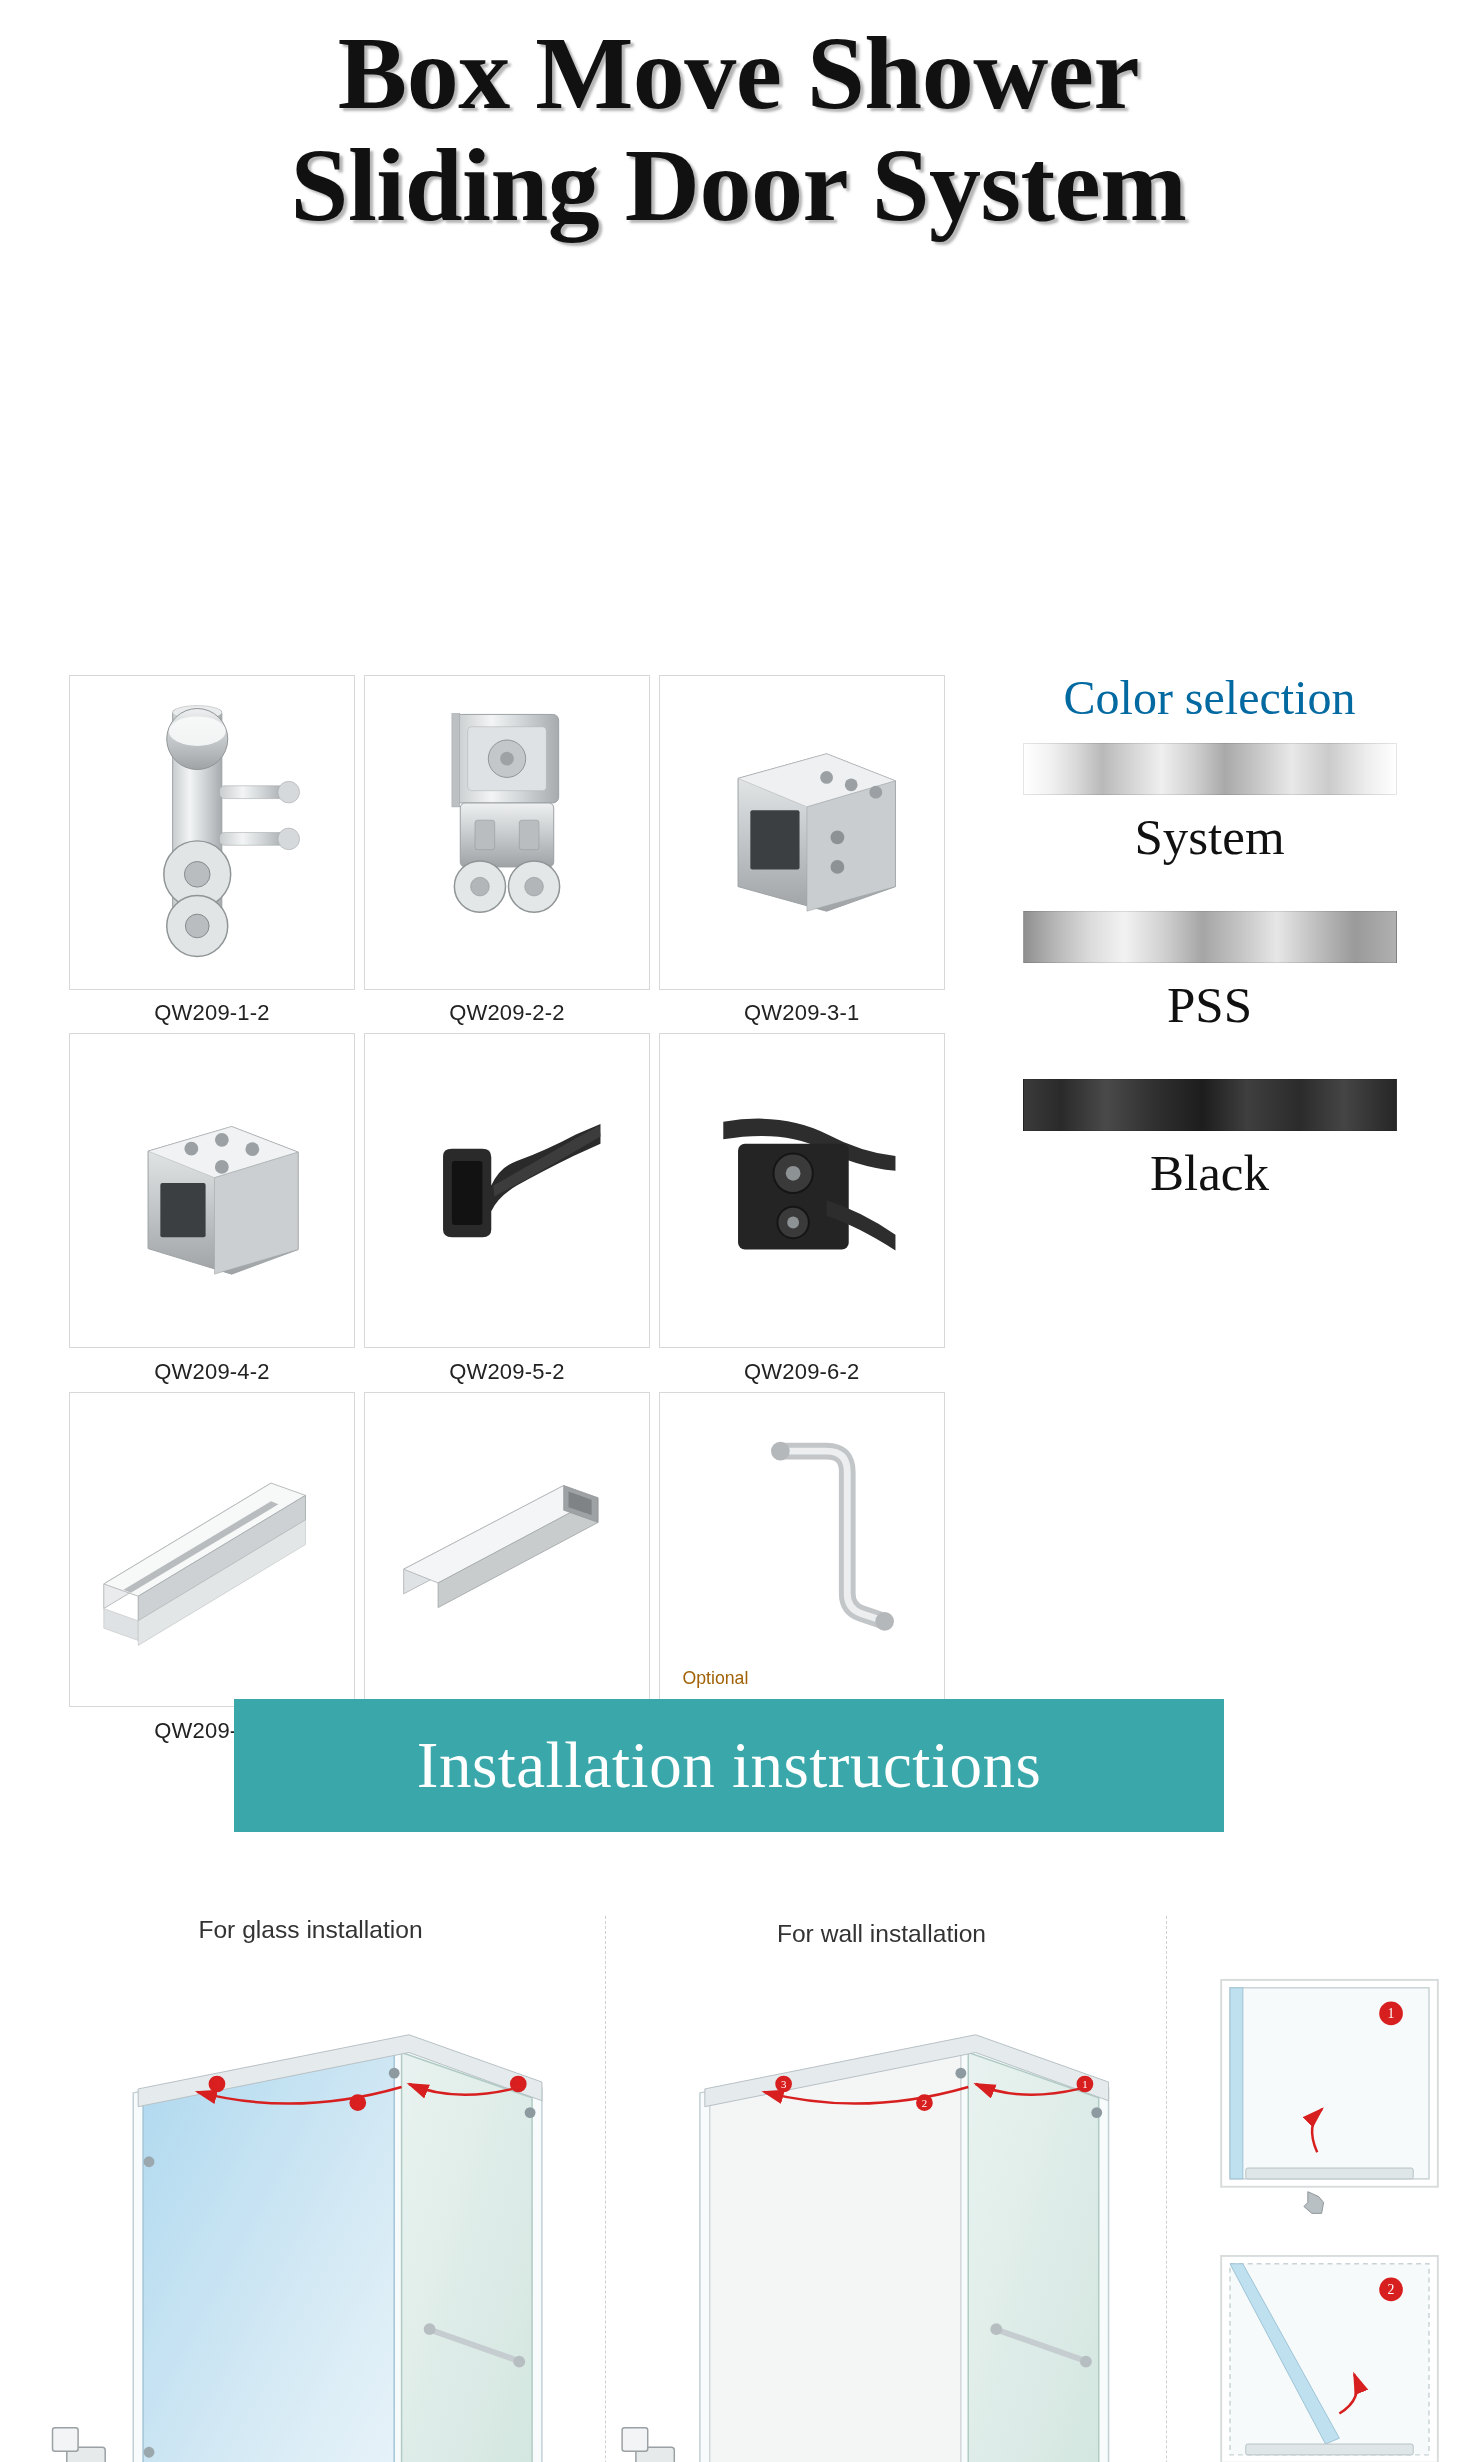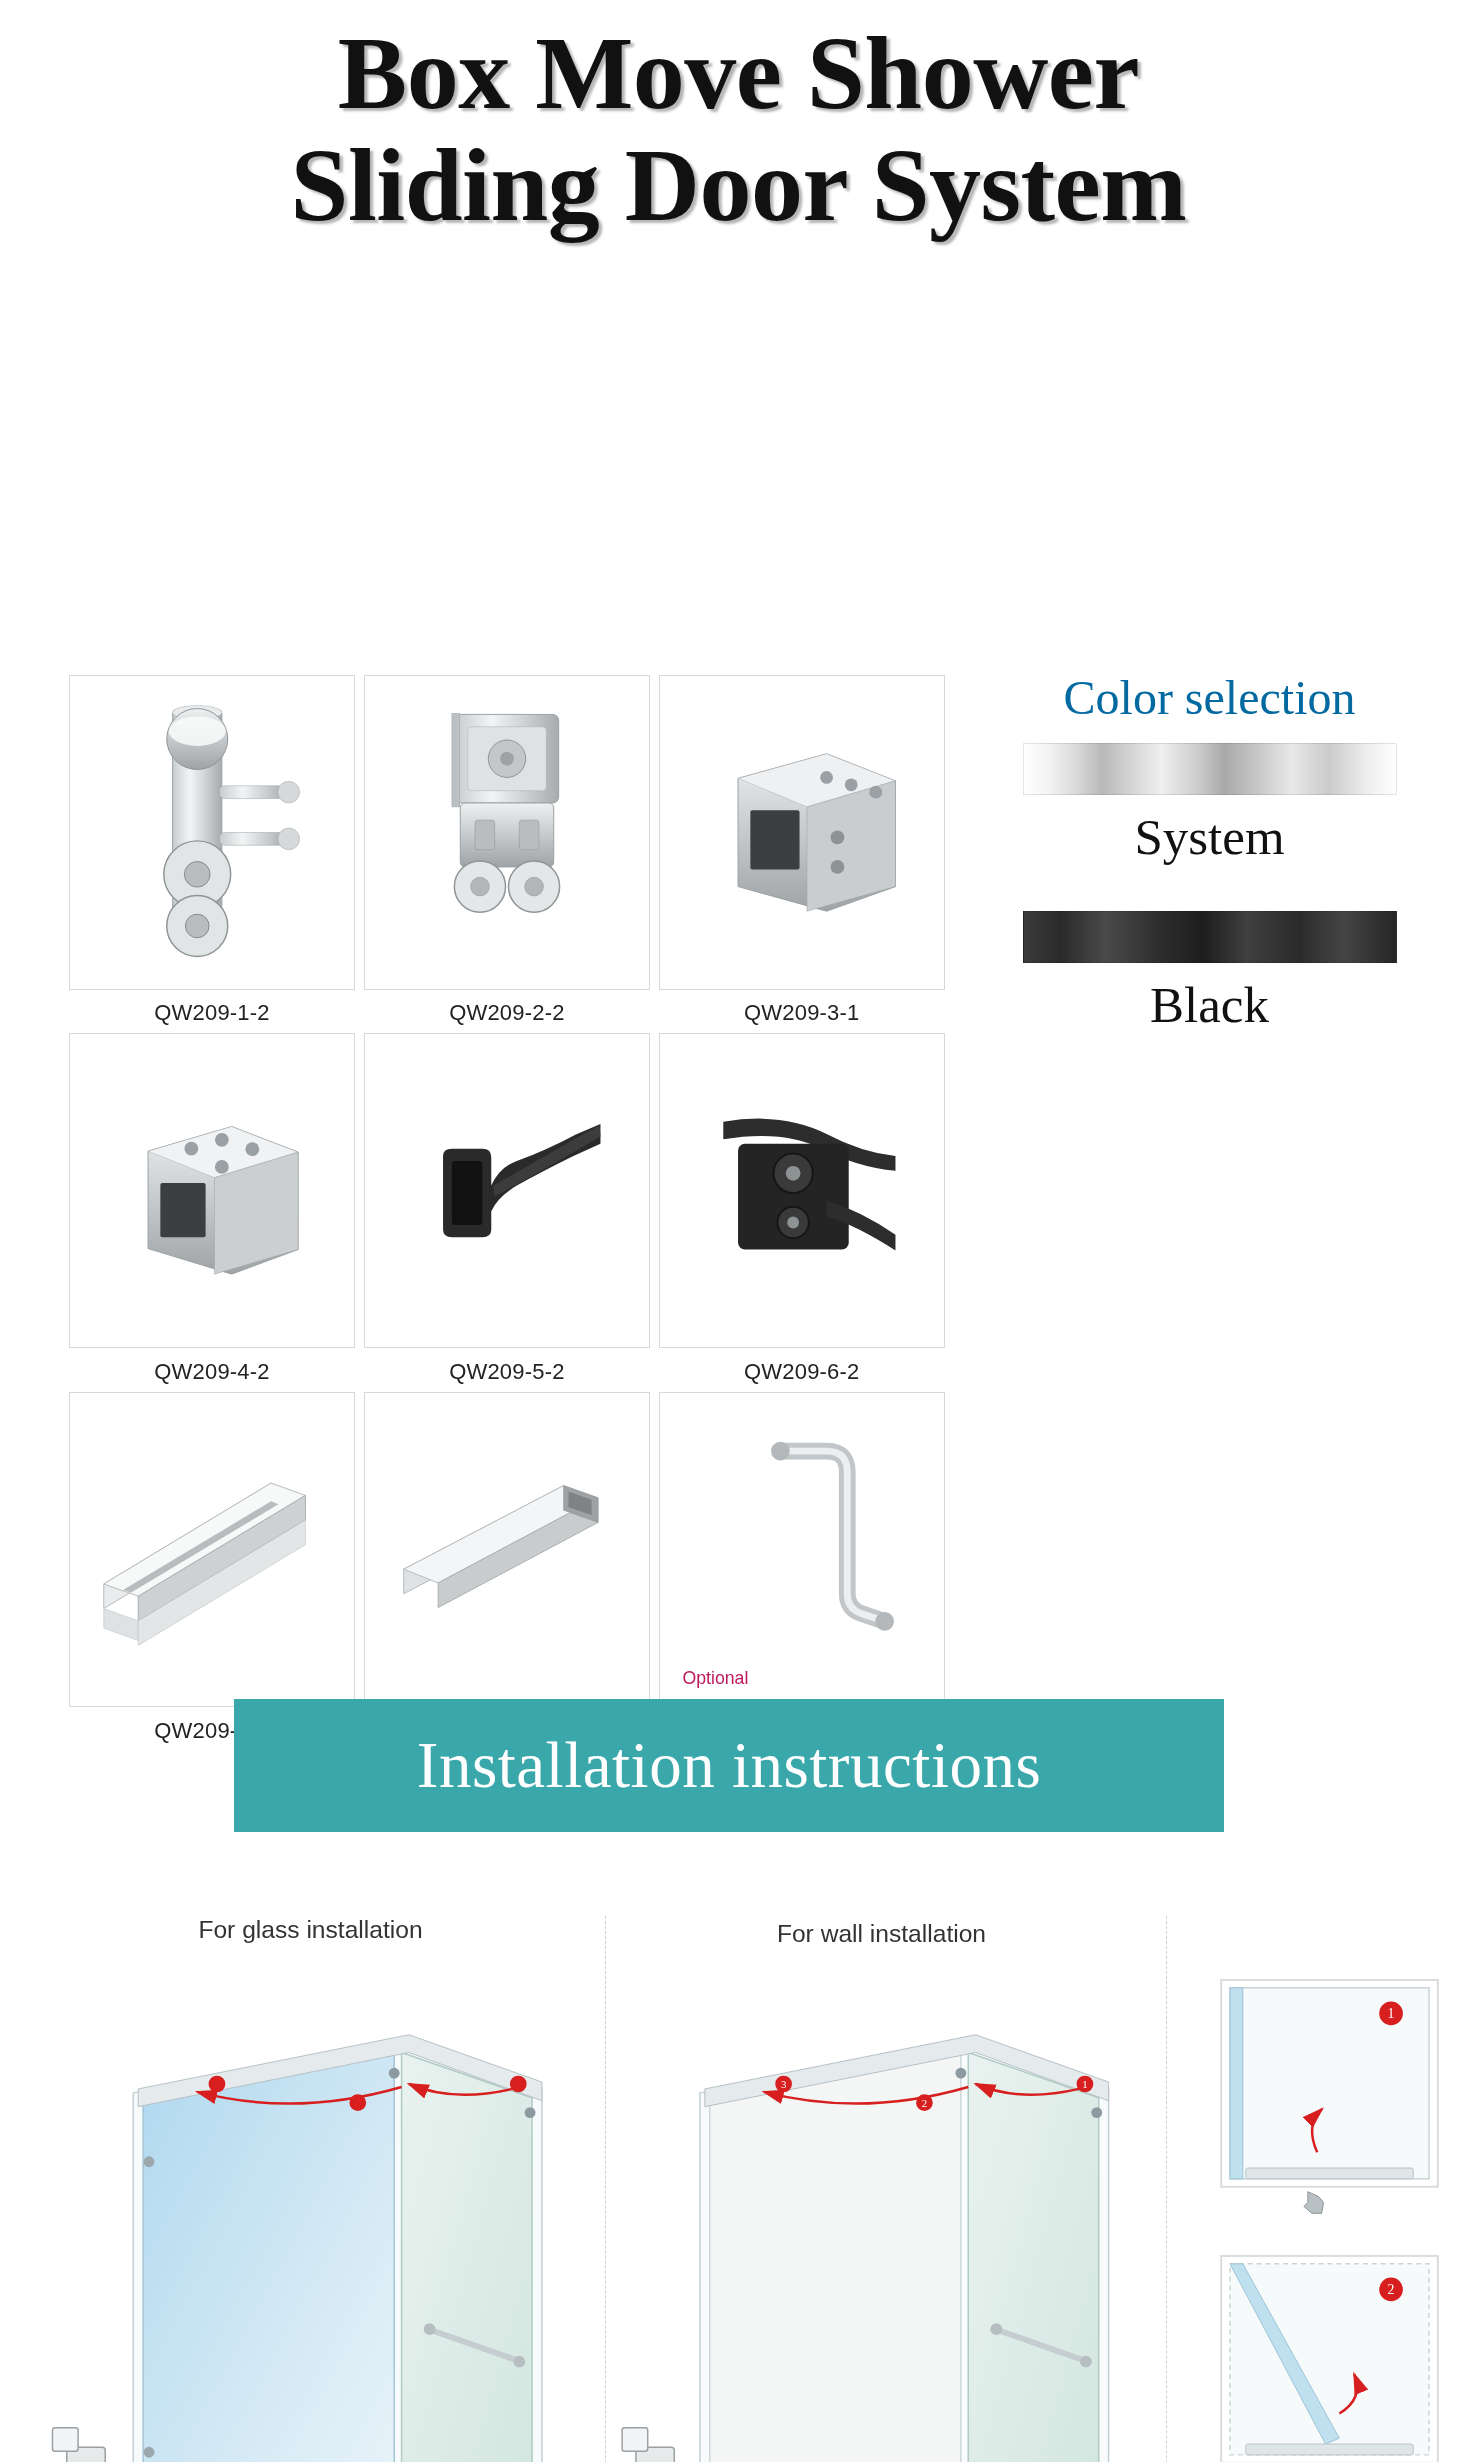--- a/index.html
+++ b/index.html
@@ -68,21 +68,21 @@
     color: #222222;
     padding-top: 10.8px;
     letter-spacing: 0.2px;
   }
   .optional-tag {
     position: absolute;
     left: 22.7px;
     bottom: 16.7px;
     font-family: "Liberation Sans", sans-serif;
     font-size: 17.7px;
-    color: #be185d;
+    color: #a16207;
   }
 
   
   .color-wrap {
     position: absolute;
     left: 973px;
     top: -10.8px;
     width: 473px;
   }
   .color-title {
@@ -345,20 +345,24 @@
   </div>
 
   <div class="color-wrap" style="top:428px;">
     <div class="color-title">Color selection</div>
 
     <div class="color-group">
       <div class="swatch swatch-satin"></div>
       <div class="color-name">System</div>
     </div>
 
+    <div class="color-group">
+      <div class="swatch swatch-pss"></div>
+      <div class="color-name">PSS</div>
+    </div>
 
     <div class="color-group">
       <div class="swatch swatch-black"></div>
       <div class="color-name">Black</div>
     </div>
   </div>
 </div>
 
 <div class="banner">
   <div class="banner-text">Installation instructions</div>

